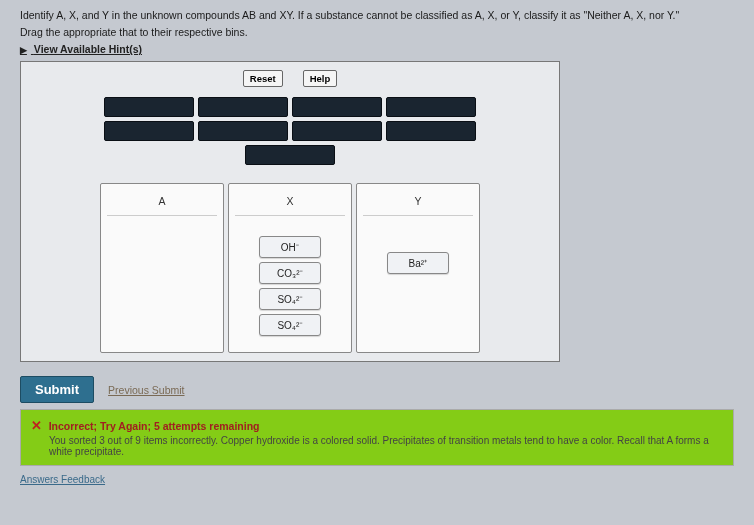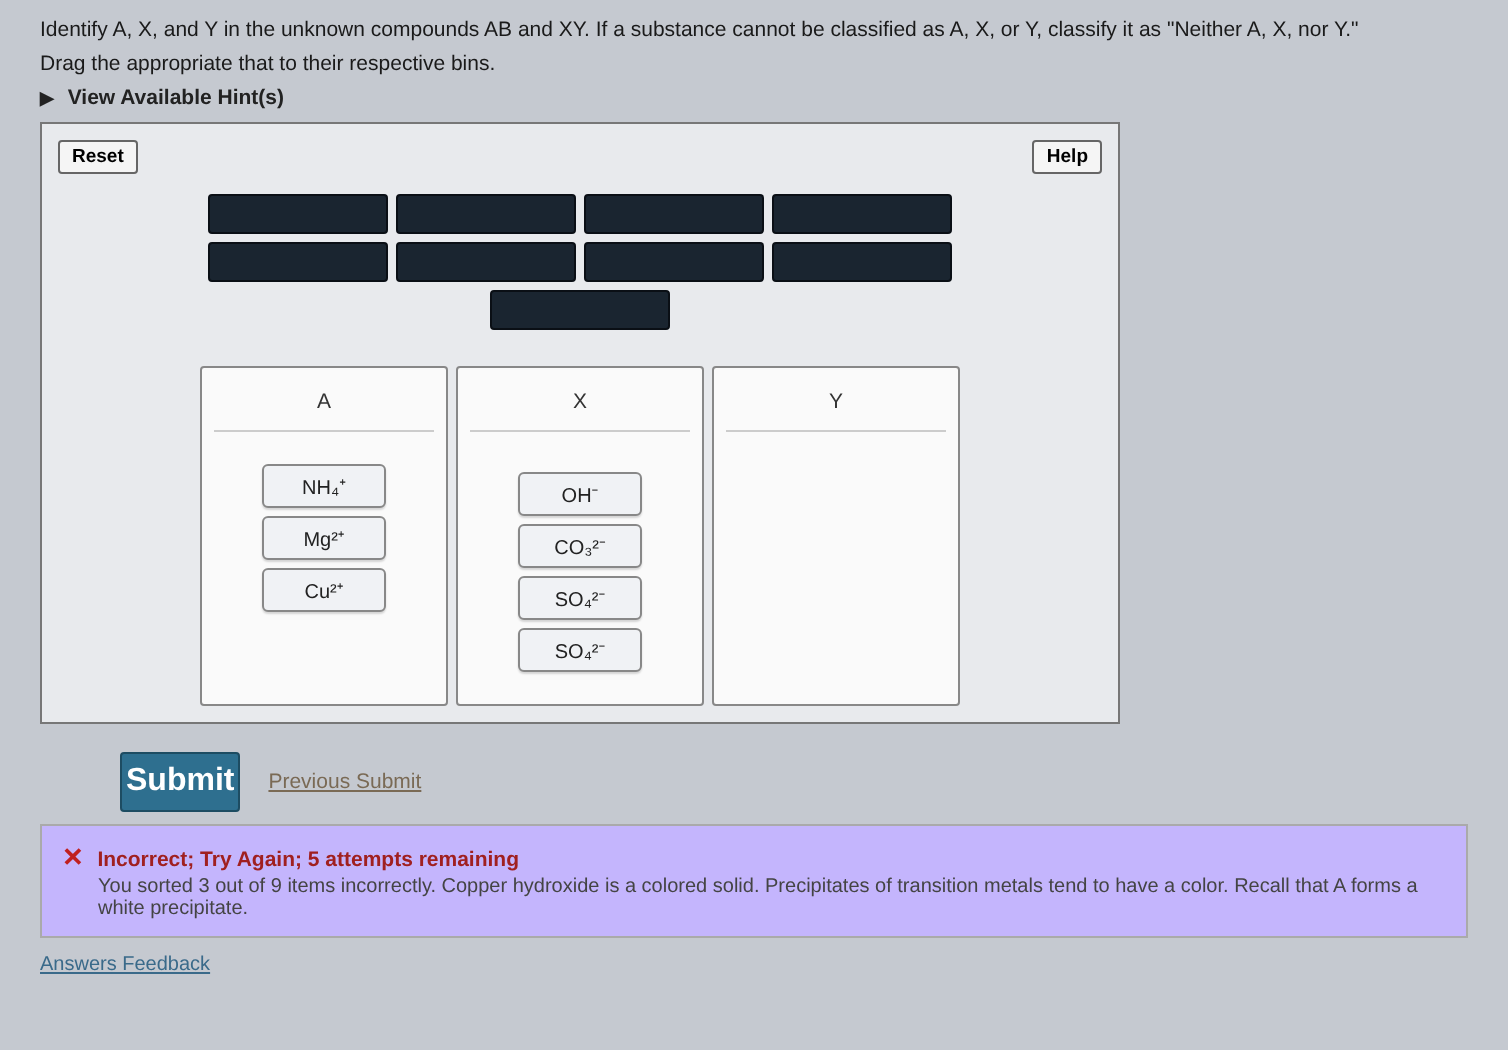--- a/index.html
+++ b/index.html
@@ -17,33 +17,34 @@
       font-size: 10.5px;
       color: #1a1a1a;
       line-height: 1.4;
     }
     .hints-toggle {
       padding: 2px 20px 6px 20px;
       font-size: 10.5px;
       font-weight: bold;
       color: #222;
       cursor: pointer;
+      text-decoration: underline;
     }
     .hints-toggle .tri { font-size: 9px; margin-right: 4px; }
     .workspace {
       margin: 0 20px;
       background: #e8eaed;
       border: 1px solid #777;
       width: 540px;
       padding: 8px;
       position: relative;
     }
     .top-buttons {
       display: flex;
-      justify-content: space-between;
+      justify-content: center;
       gap: 20px;
       margin-bottom: 10px;
     }
     .small-btn {
       background: #f5f5f5;
       border: 1px solid #666;
       padding: 2px 6px;
       font-size: 9.5px;
       font-weight: bold;
       cursor: pointer;
@@ -123,36 +124,35 @@
     .action-row {
       margin: 14px 20px 6px 20px;
       display: flex;
       align-items: center;
       gap: 14px;
     }
     .submit-btn {
       background: #2e6f8f;
       color: #fff;
       border: 1px solid #1d4c62;
-      padding: 5px 2px;
-      font-size: 16px;
-      font-weight: bold;
-      cursor: pointer;
-      border-radius: 2px;
-      margin-left: 40px;
+      padding: 5px 14px;
+      font-size: 13px;
+      font-weight: bold;
+      cursor: pointer;
+      border-radius: 2px;
     }
     .prev-ans {
       color: #7a6a55;
       font-size: 10.5px;
       text-decoration: underline;
       cursor: pointer;
     }
     .feedback-box {
       margin: 6px 20px 0 20px;
-      background: #c4b5fd;
+      background: #84cc16;
       border: 1px solid #aaa;
       padding: 8px 10px;
       font-size: 10px;
       color: #333;
     }
     .feedback-title {
       color: #a02020;
       font-weight: bold;
       font-size: 10.5px;
     }
@@ -204,39 +204,37 @@
     </div>
     <div class="items-row">
       <div class="blank-item"></div>
     </div>
   </div>
 
   <div class="bins-row">
 
     <div class="bin">
       <div class="bin-header">A</div>
-      <div class="items-area">
-        <div class="chem-item">NH₄⁺</div>
-        <div class="chem-item">Mg²⁺</div>
-        <div class="chem-item">Cu²⁺</div>
-      </div>
     </div>
 
     <div class="bin">
       <div class="bin-header">X</div>
       <div class="items-area" style="padding-top:12px">
         <div class="chem-item">OH⁻</div>
         <div class="chem-item">CO₃²⁻</div>
         <div class="chem-item">SO₄²⁻</div>
         <div class="chem-item">SO₄²⁻</div>
       </div>
     </div>
 
     <div class="bin">
       <div class="bin-header">Y</div>
+      <div class="items-area" style="padding-top:28px">
+        <div class="chem-item">Ba²⁺</div>
+      </div>
     </div>
 
 
   </div>
 </div>
 
 <div class="action-row">
   <button class="submit-btn">Submit</button>
   <span class="prev-ans">Previous Submit</span>
 </div>

